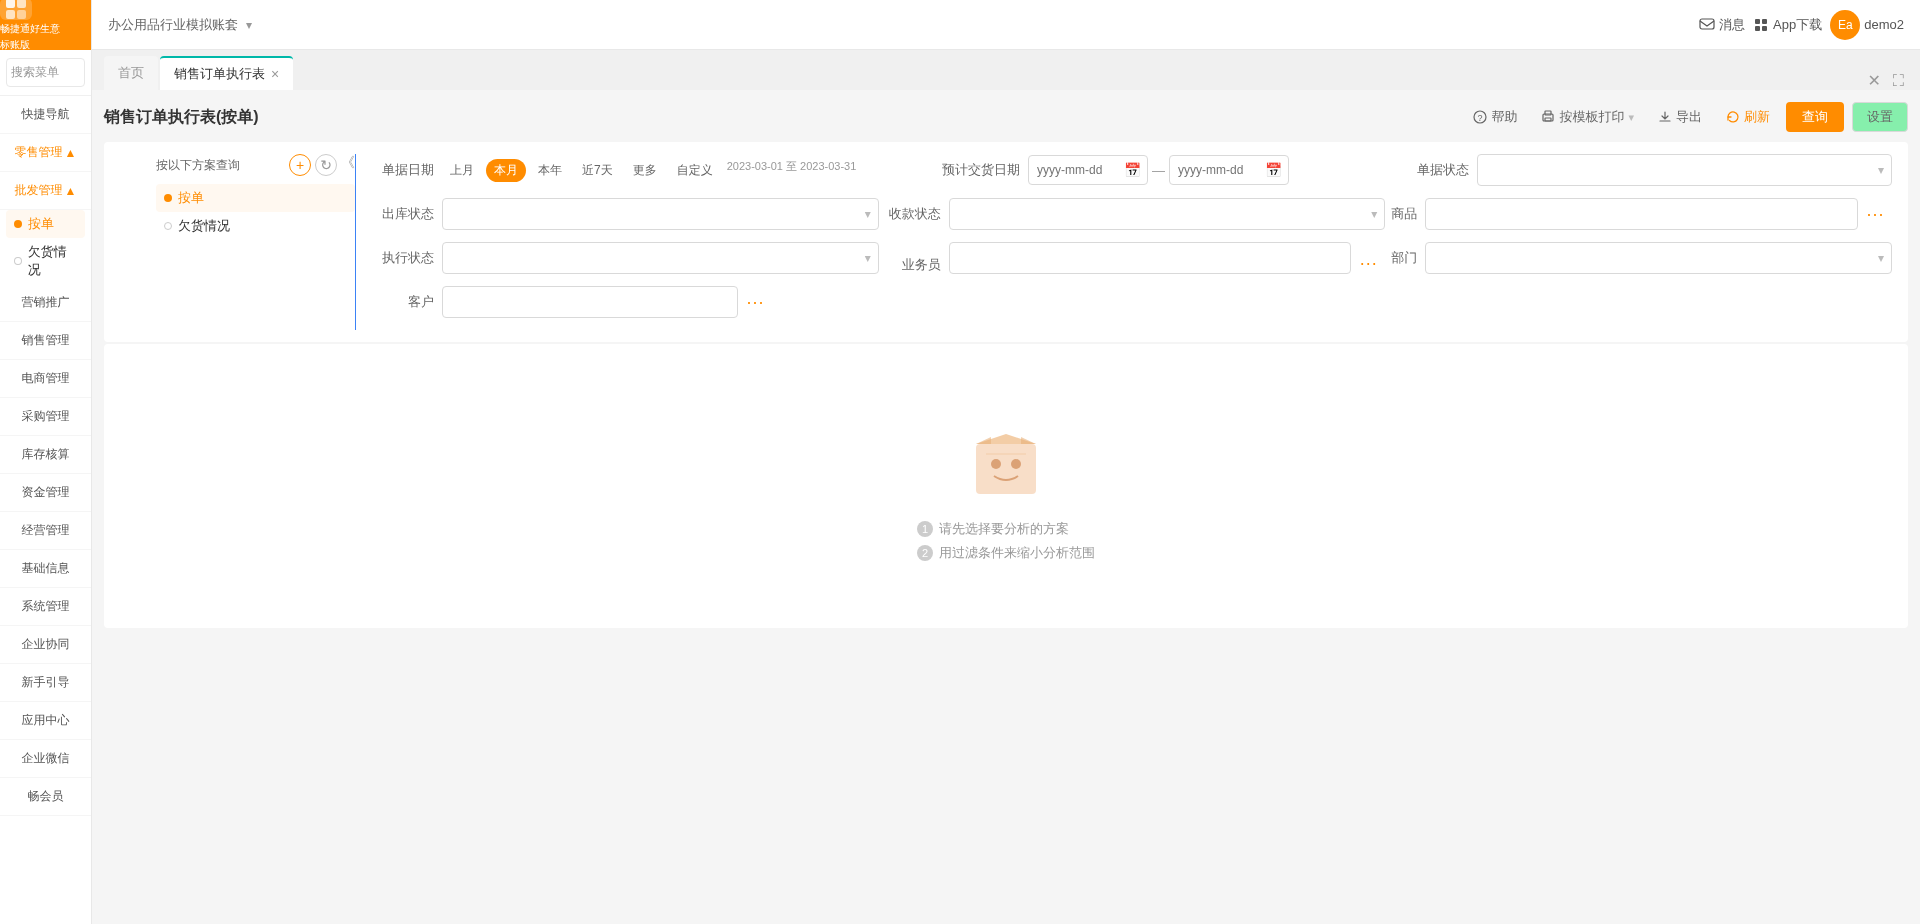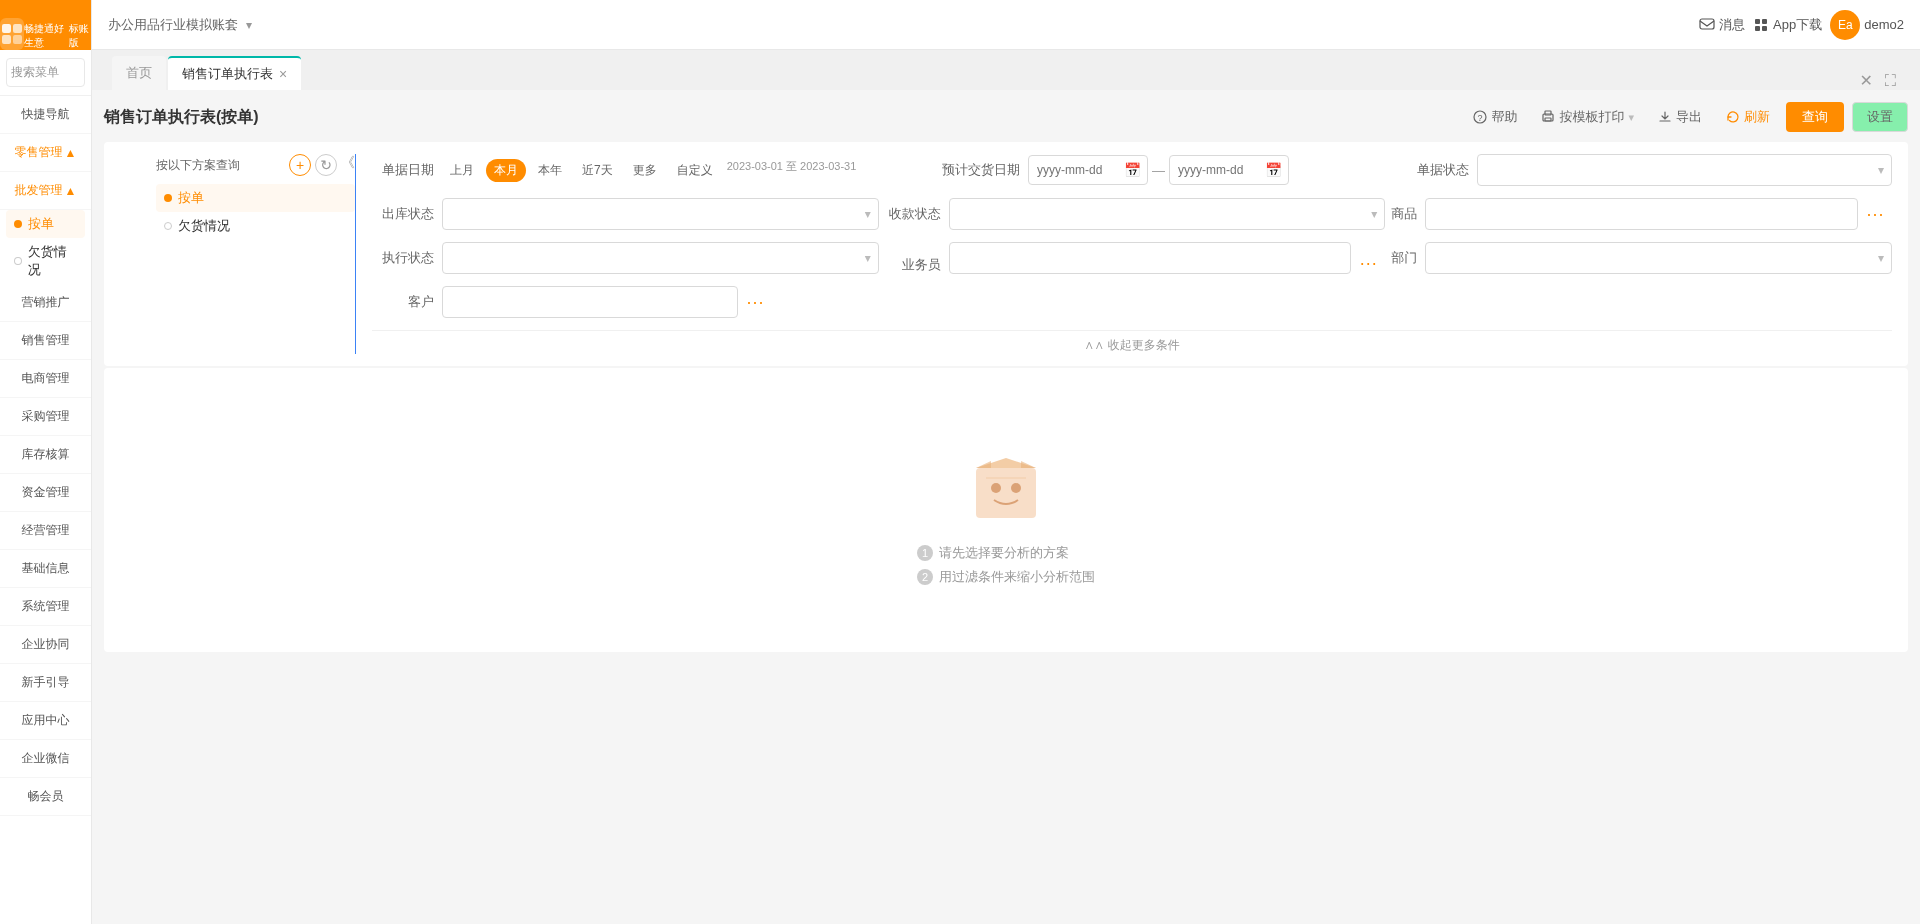--- a/index.html
+++ b/index.html
@@ -1,41 +1,41 @@
 <!DOCTYPE html>
 <html><head>
   <meta charset="utf-8">
   <style>
     * { box-sizing: border-box; margin: 0; padding: 0; }
     body { font-family: "Microsoft YaHei", "PingFang SC", sans-serif; font-size: 13px; background: #f5f5f5; color: #333; display: flex; height: 924px; overflow: hidden; }
 
     
     .sidebar { width: 92px; background: #fff; display: flex; flex-direction: column; border-right: 1px solid #e8e8e8; flex-shrink: 0; }
-    .sidebar-logo { height: 50px; background: #ff8c00; display: flex; align-items: flex-end; justify-content: center; flex-direction: row; cursor: pointer; }
+    .sidebar-logo { height: 50px; background: #ff8c00; display: flex; align-items: flex-start; justify-content: center; flex-direction: column; cursor: pointer; }
     .sidebar-logo-icon { width: 32px; height: 32px; background: #fff3; border-radius: 6px; display: flex; align-items: center; justify-content: center; }
     .sidebar-logo-text { color: #fff; font-size: 10px; margin-top: 2px; }
     .sidebar-search { padding: 8px 6px; border-bottom: 1px solid #f0f0f0; }
     .sidebar-search-btn { width: 100%; background: none; border: 1px solid #e8e8e8; border-radius: 4px; padding: 5px 4px; font-size: 12px; color: #999; cursor: pointer; text-align: left; }
     .sidebar-nav-item { padding: 10px 4px; text-align: center; font-size: 12px; color: #555; cursor: pointer; border-bottom: 1px solid #f5f5f5; }
     .sidebar-nav-item.active { color: #ff8c00; }
 
     
     .main { flex: 1; display: flex; flex-direction: column; overflow: hidden; }
 
     
     .topbar { height: 50px; background: #fff; display: flex; align-items: center; justify-content: space-between; padding: 0 16px; border-bottom: 1px solid #e8e8e8; flex-shrink: 0; }
     .topbar-left { display: flex; align-items: center; gap: 8px; }
     .topbar-title { font-size: 13px; color: #666; }
     .topbar-arrow { color: #999; font-size: 12px; cursor: pointer; }
     .topbar-right { display: flex; align-items: center; gap: 8px; }
     .topbar-right-item { display: flex; align-items: center; gap: 4px; font-size: 13px; color: #555; cursor: pointer; }
     .avatar { width: 30px; height: 30px; border-radius: 50%; background: #ff8c00; display: flex; align-items: center; justify-content: center; color: #fff; font-size: 12px; }
 
     
-    .tabbar { height: 40px; background: #f0f0f0; display: flex; align-items: flex-end; padding: 0 20px; flex-shrink: 0; }
+    .tabbar { height: 40px; background: #f0f0f0; display: flex; align-items: flex-end; padding: 0 12px; flex-shrink: 0; }
     .tab { height: 34px; padding: 0 14px; background: #fff; border-radius: 4px 4px 0 0; display: flex; align-items: center; gap: 6px; font-size: 13px; color: #666; cursor: pointer; margin-right: 2px; }
     .tab.home { background: #f5f5f5; color: #999; }
     .tab.active { background: #fff; color: #333; border-top: 2px solid #00b8a9; }
     .tab-close { color: #999; font-size: 14px; cursor: pointer; line-height: 1; }
 
     
     .content { flex: 1; background: #f5f5f5; overflow-y: auto; padding: 12px; }
 
     
     .page-header { display: flex; align-items: center; justify-content: space-between; margin-bottom: 10px; }
@@ -374,26 +374,20 @@
           <div style="display:flex;align-items:center;flex:1;max-width:400px;">
             <span class="filter-label">客户</span>
             <div class="filter-control">
               <input type="text" class="filter-input" style="">
             </div>
             <span class="filter-more-btn">···</span>
           </div>
 
         </div>
 
-        <div style="text-align:center;border-top:1px solid #f0f0f0;padding-top:6px;">
-          <span class="collapse-more">
-            <span>∧∧</span>
-            <span>收起更多条件</span>
-          </span>
-        </div>
 
       </div>
     </div>
 
     <div style="background:#fff;border-radius:4px;margin-top:2px;">
       <div class="empty-state">
 
         <div style="width:100px;height:100px;margin-bottom:16px;position:relative;">
           <svg width="100" height="100" viewBox="0 0 100 100">
 

